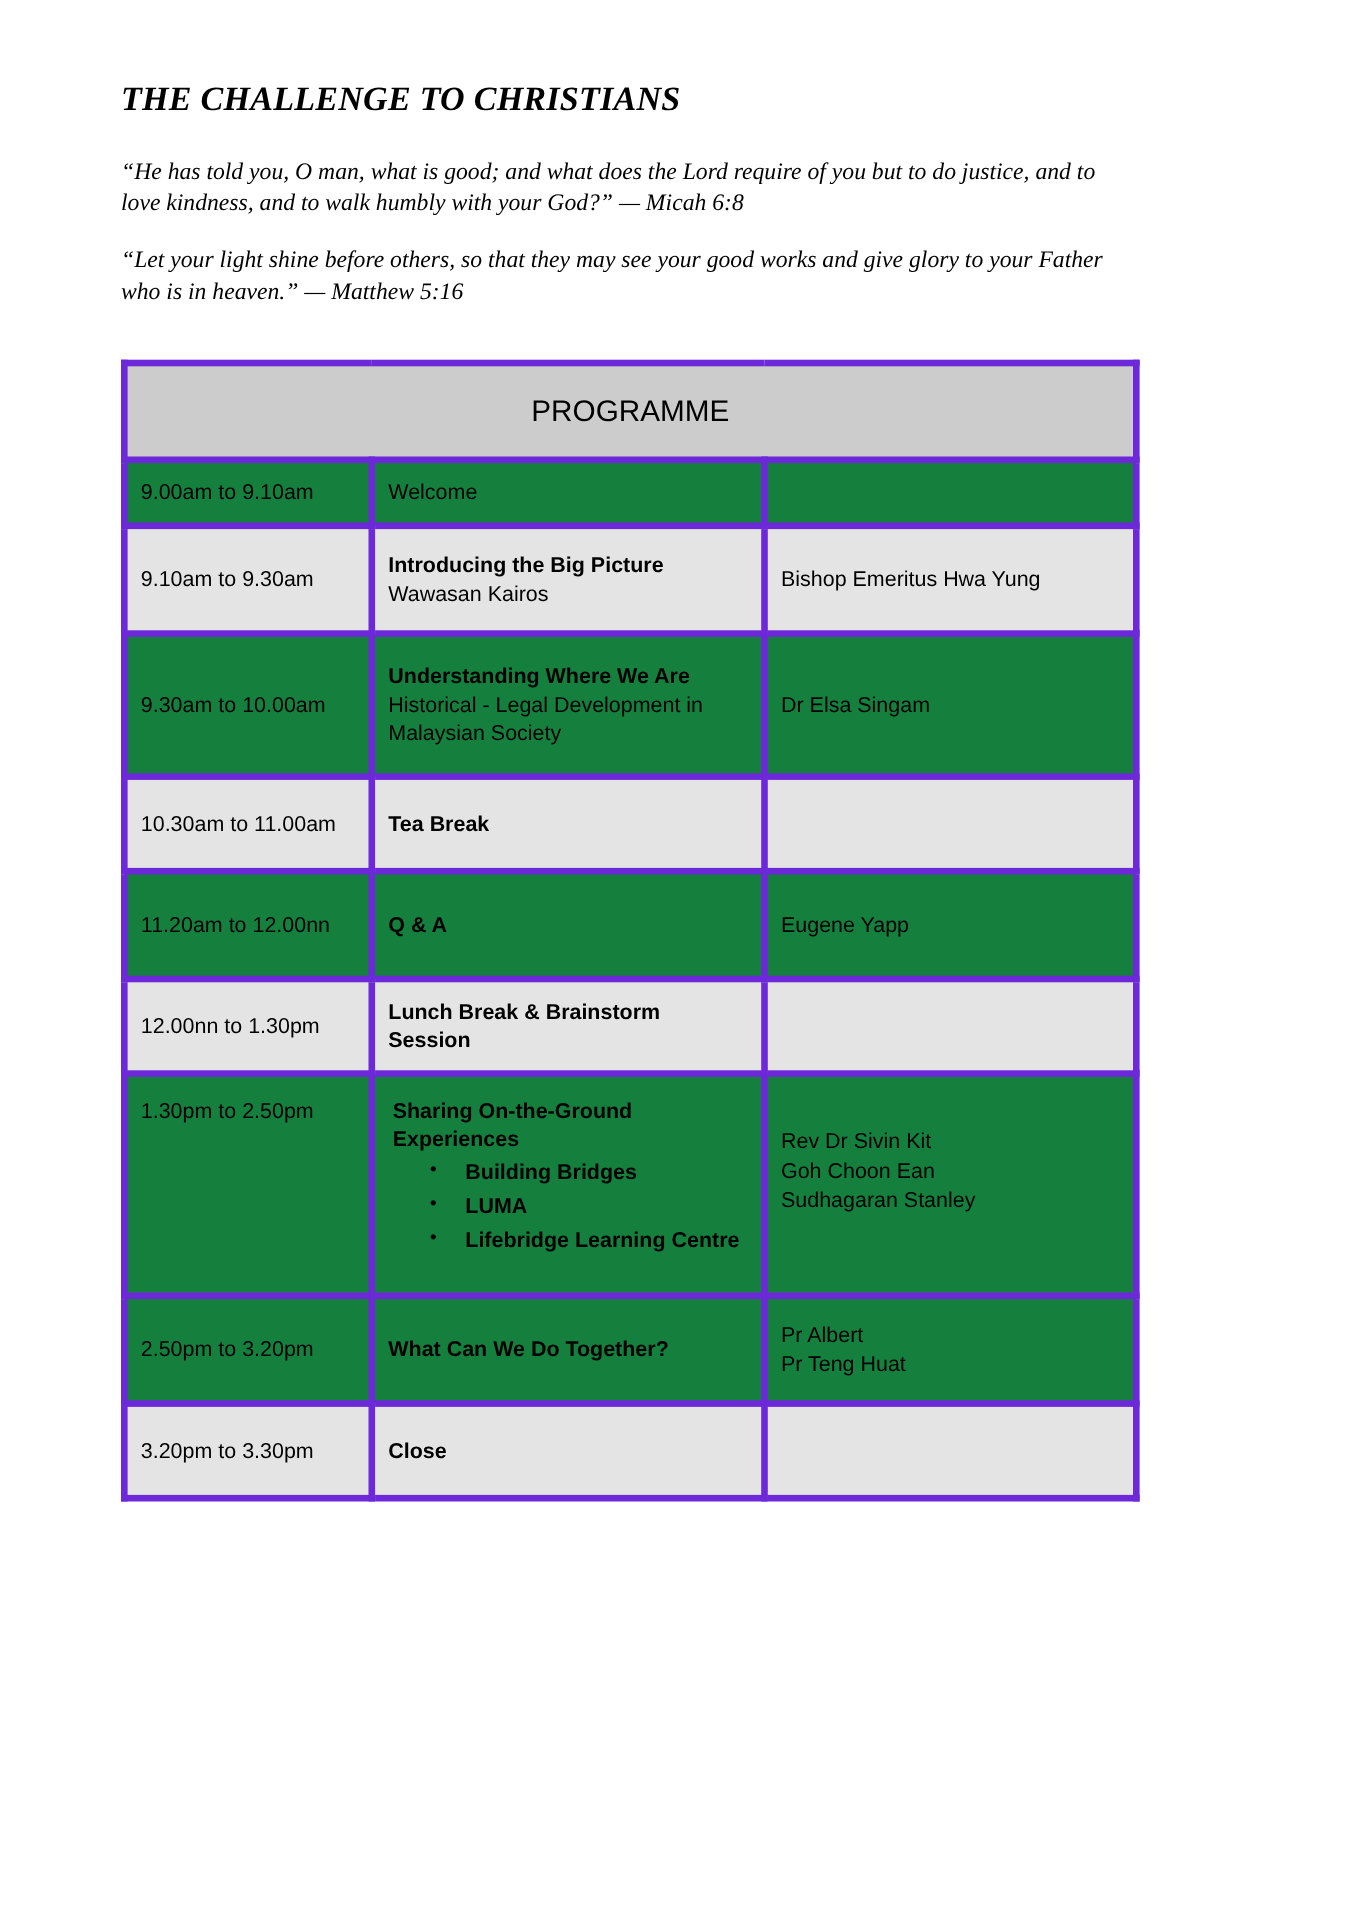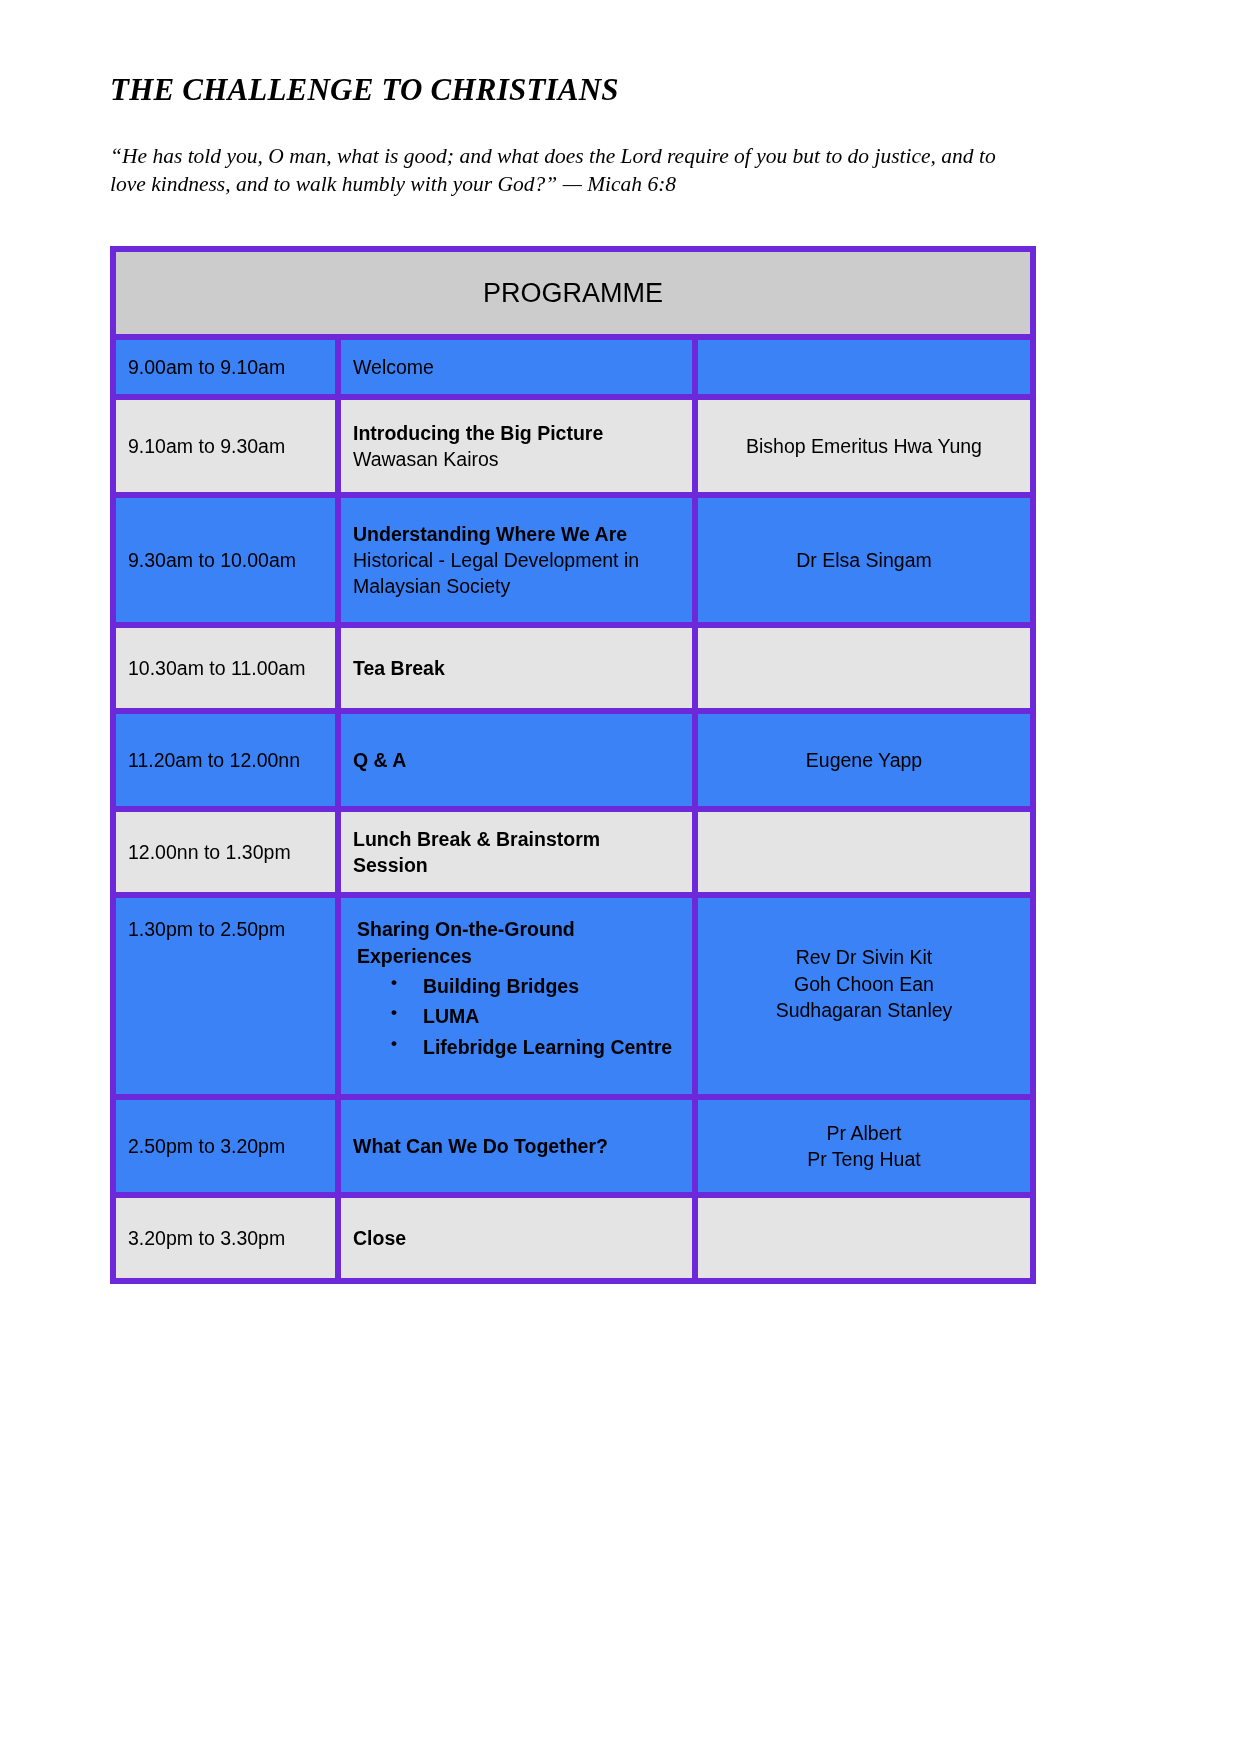--- a/index.html
+++ b/index.html
@@ -68,39 +68,39 @@
     background: #cccccc;
     text-align: center;
     font-weight: normal;
     font-size: 27px;
     height: 62px;
     padding: 14px 10px 16px 10px;
     border: 1px solid #cccccc;
   }
 
   tr.shaded td { background: #e4e4e4; }
-  tr.plain td  { background: #3b82f6; }
+  tr.plain td  { background: #15803d; }
 
   td.time {
     text-align: left;
     padding-left: 14px;
   }
   td.topic {
     text-align: left;
     line-height: 1.34;
   }
   td.topic .t-main { font-weight: bold; display: block; }
   td.topic .t-sub  { font-weight: normal; display: block; }
 
   td.speaker {
     text-align: left;
     line-height: 1.36;
     padding-left: 14px;
   }
-  td.speaker .sp-line { display: block; text-align: center; }
+  td.speaker .sp-line { display: block; }
 
   
   td.topic.with-list { text-align: left; padding-left: 16px; }
   td.topic.with-list .t-main { text-align: left; margin-bottom: 2px; }
   ul.sub-list {
     margin: 0;
     padding: 0 0 0 34px;
     list-style: none;
   }
   ul.sub-list li {
@@ -131,20 +131,24 @@
 
 <div class="page">
 
   <h1 class="doc-title">THE CHALLENGE TO CHRISTIANS</h1>
 
   <p class="quote">
     <span>“He has told you, O man, what is good; and what does the Lord require of you but to do justice, and to love kindness, and to walk humbly with your God?”</span>
     <span class="ref">— Micah 6:8</span>
   </p>
 
+  <p class="quote second">
+    <span>“Let your light shine before others, so that they may see your good works and give glory to your Father who is in heaven.”</span>
+    <span class="ref">— Matthew 5:16</span>
+  </p>
 
   <div class="prog-wrap">
     <table class="programme">
       <colgroup>
         <col class="c-time">
           <col class="c-topic">
           <col class="c-spk">
       </colgroup>
       <thead>
         <tr>

